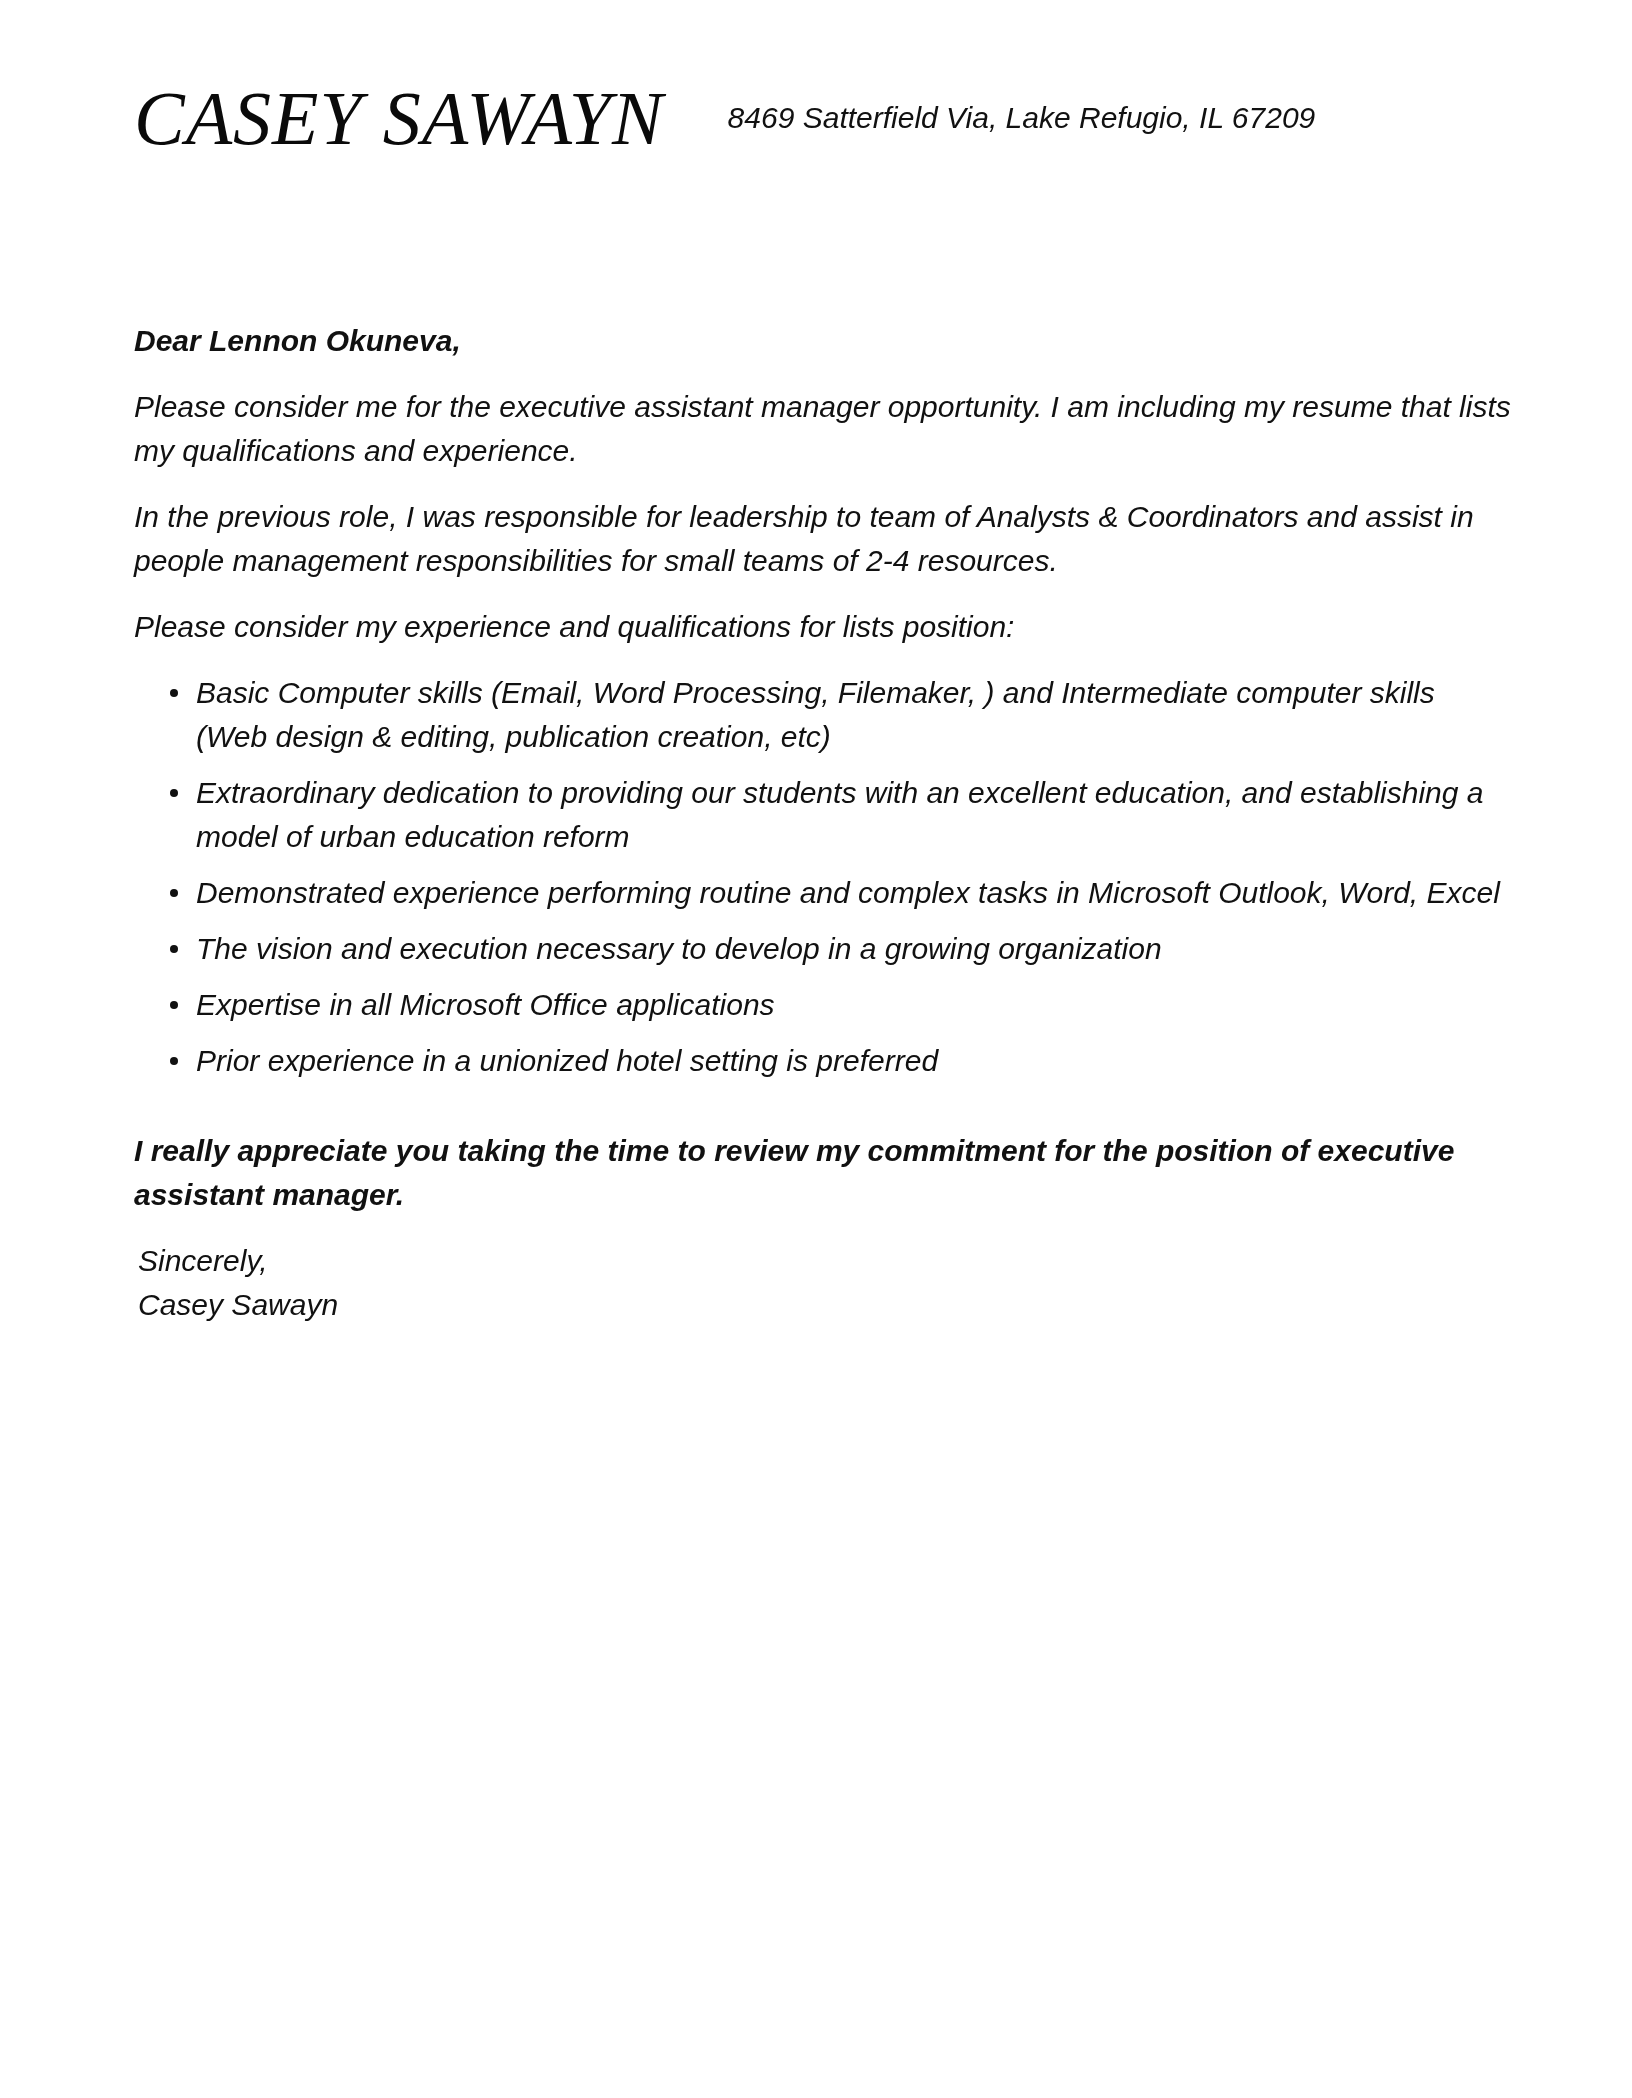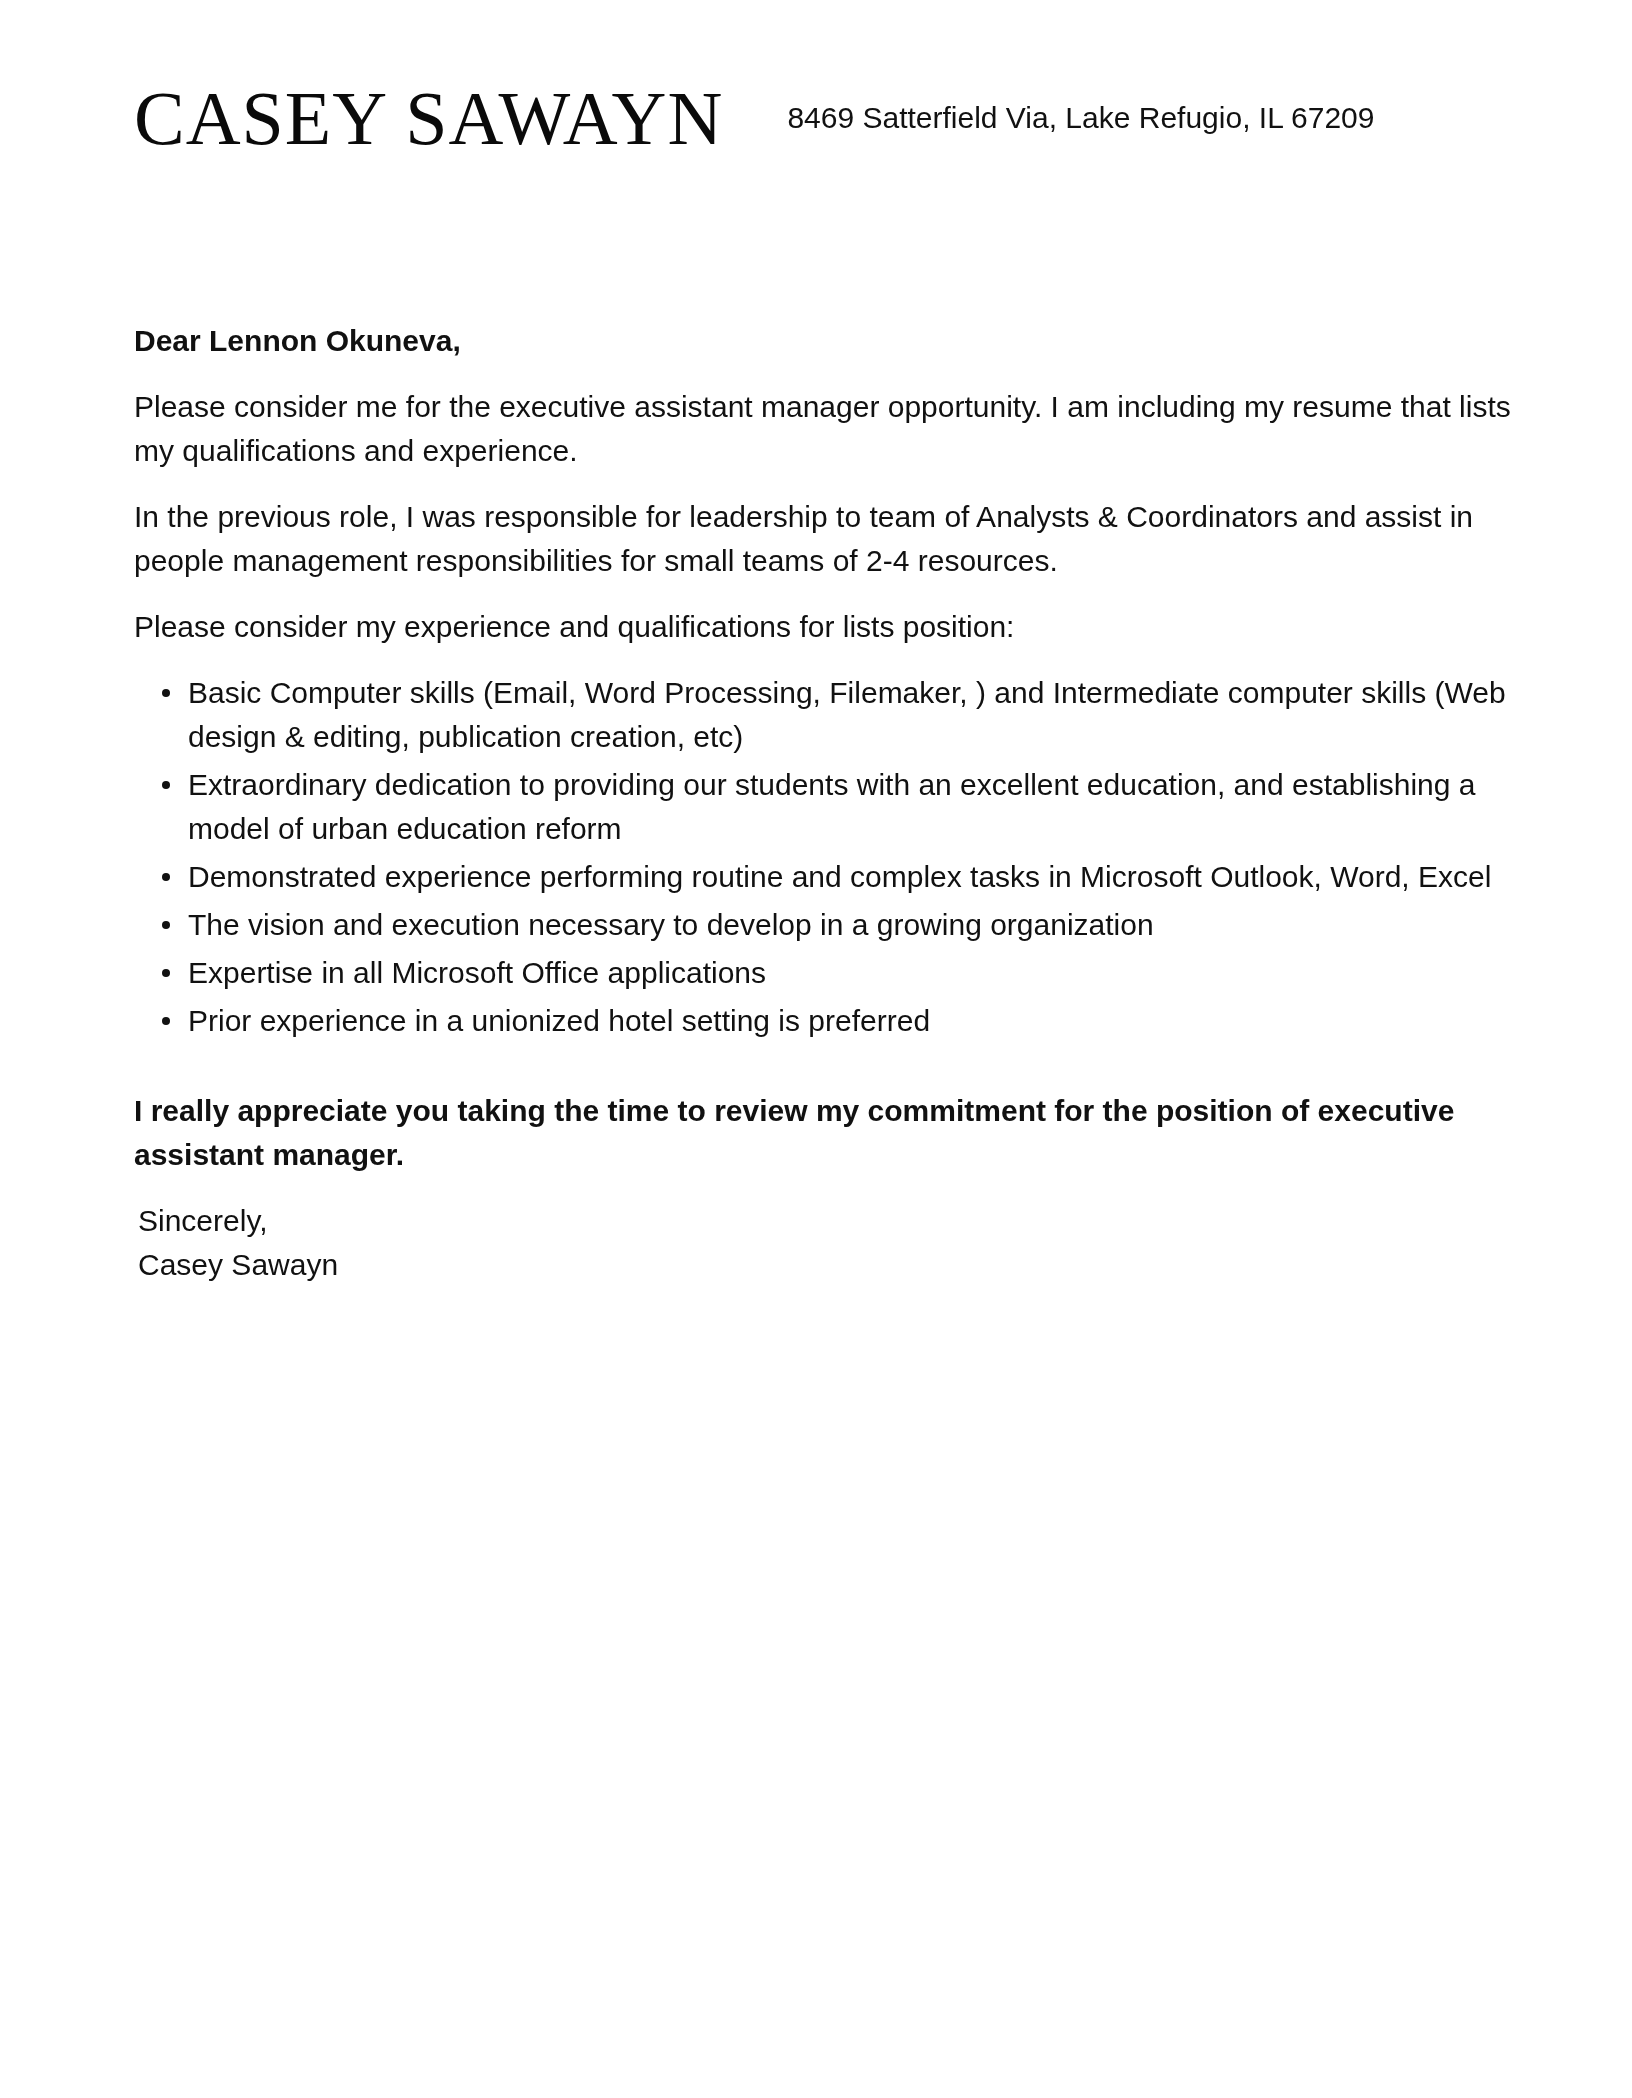--- a/index.html
+++ b/index.html
@@ -10,20 +10,21 @@
   .page {
     position: relative;
     width: 1632px;
     height: 2098px;
     margin: 0 auto;
     background: #ffffff;
     box-sizing: border-box;
     padding: 80px 118px 0 134px;
     color: #111111;
     font-family: "Liberation Sans", sans-serif;
+    font-style: italic;
   }
   .header {
     display: flex;
     align-items: center;
     gap: 64px;
     margin-bottom: 163px;
     white-space: nowrap;
   }
   .sender-name {
     margin: 0;
@@ -49,21 +50,21 @@
   .greeting {
     font-weight: 700;
   }
   .bullets {
     list-style: none;
     margin: 0 0 22px 0;
     padding: 0 0 0 50px;
   }
   .bullets li {
     position: relative;
-    margin: 4px;
+    margin: 12px;
   }
   .bullets li::before {
     content: "";
     position: absolute;
     left: -26px;
     top: 18px;
     width: 8px;
     height: 8px;
     border-radius: 50%;
     background: #111111;

